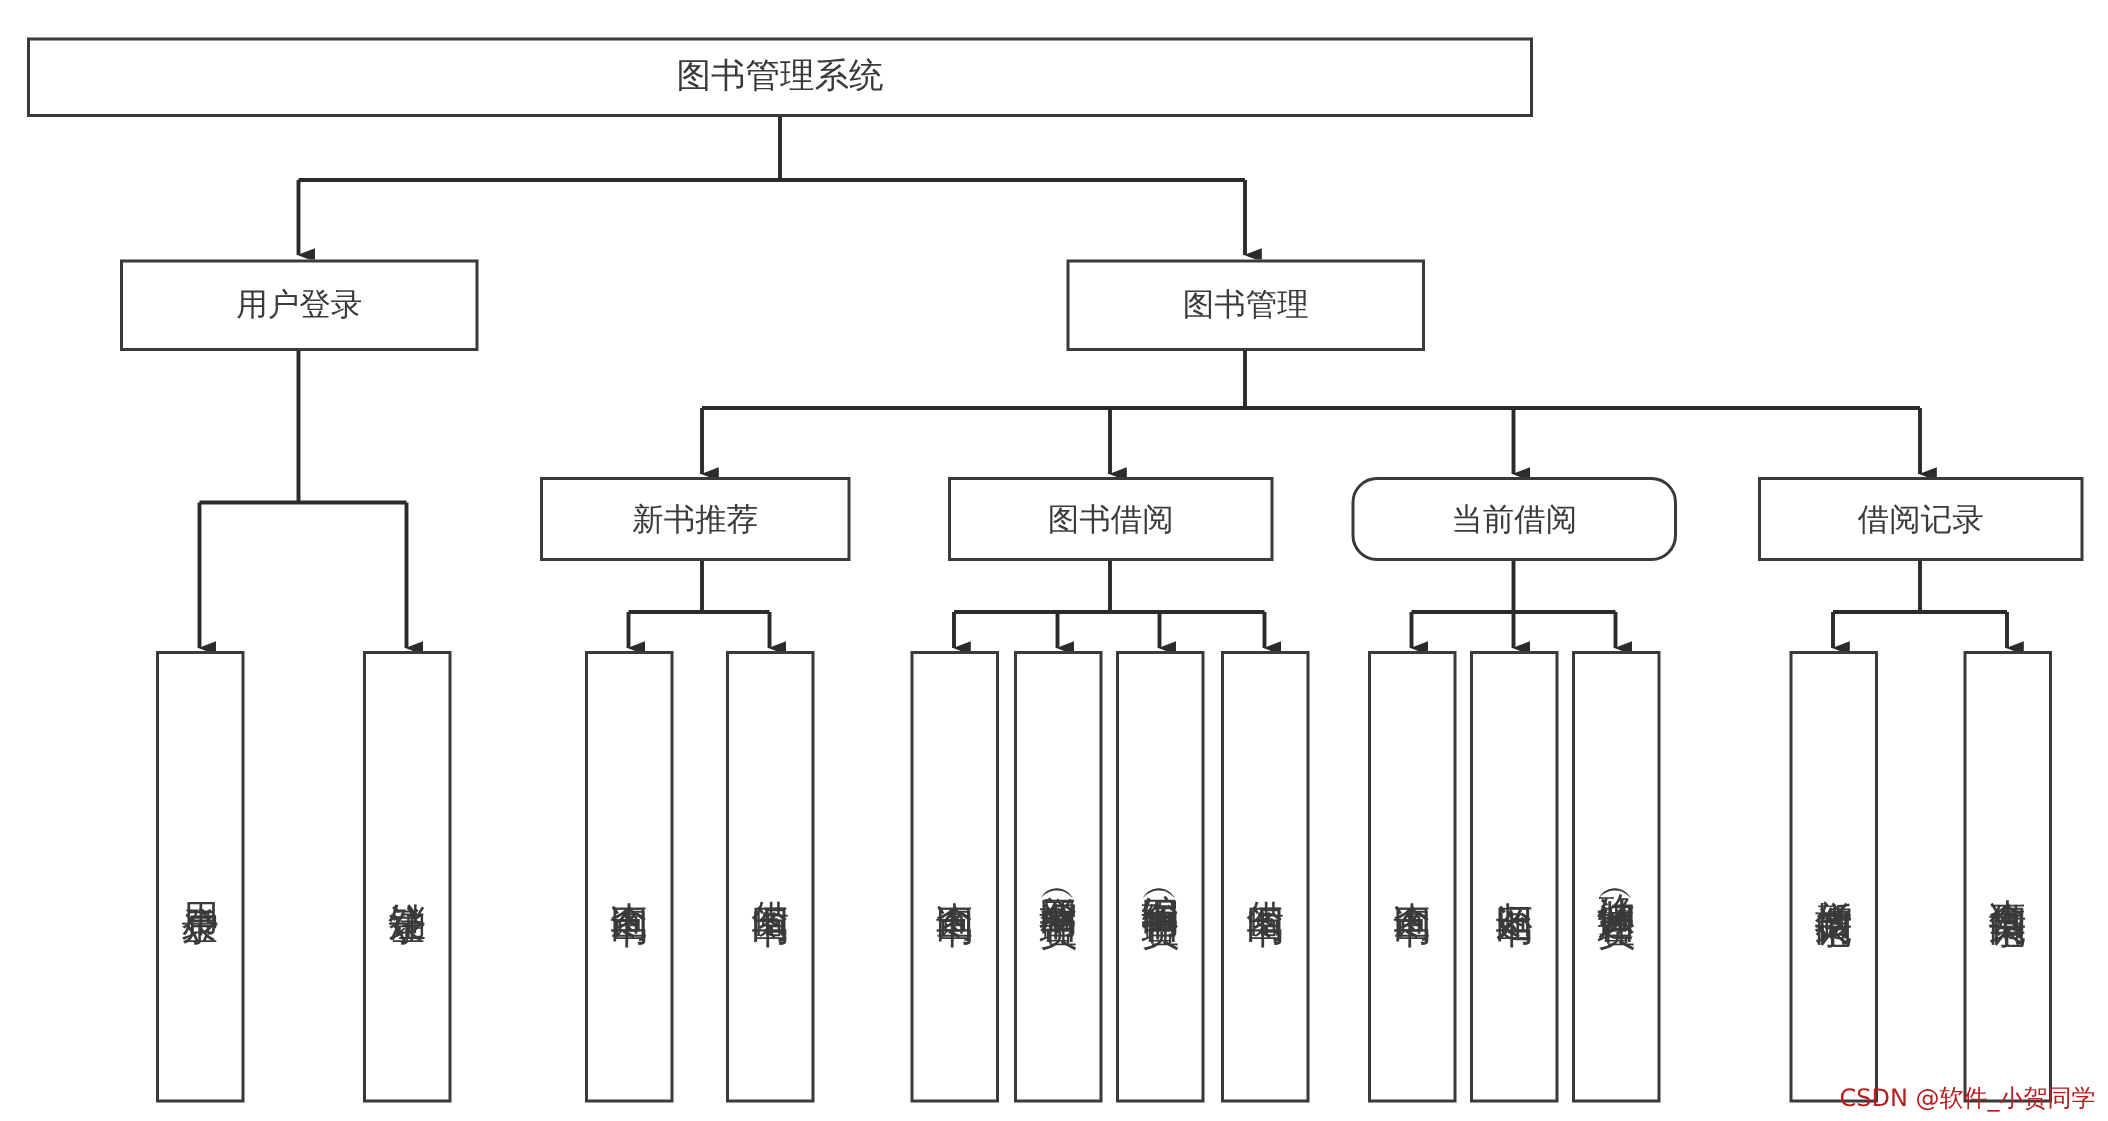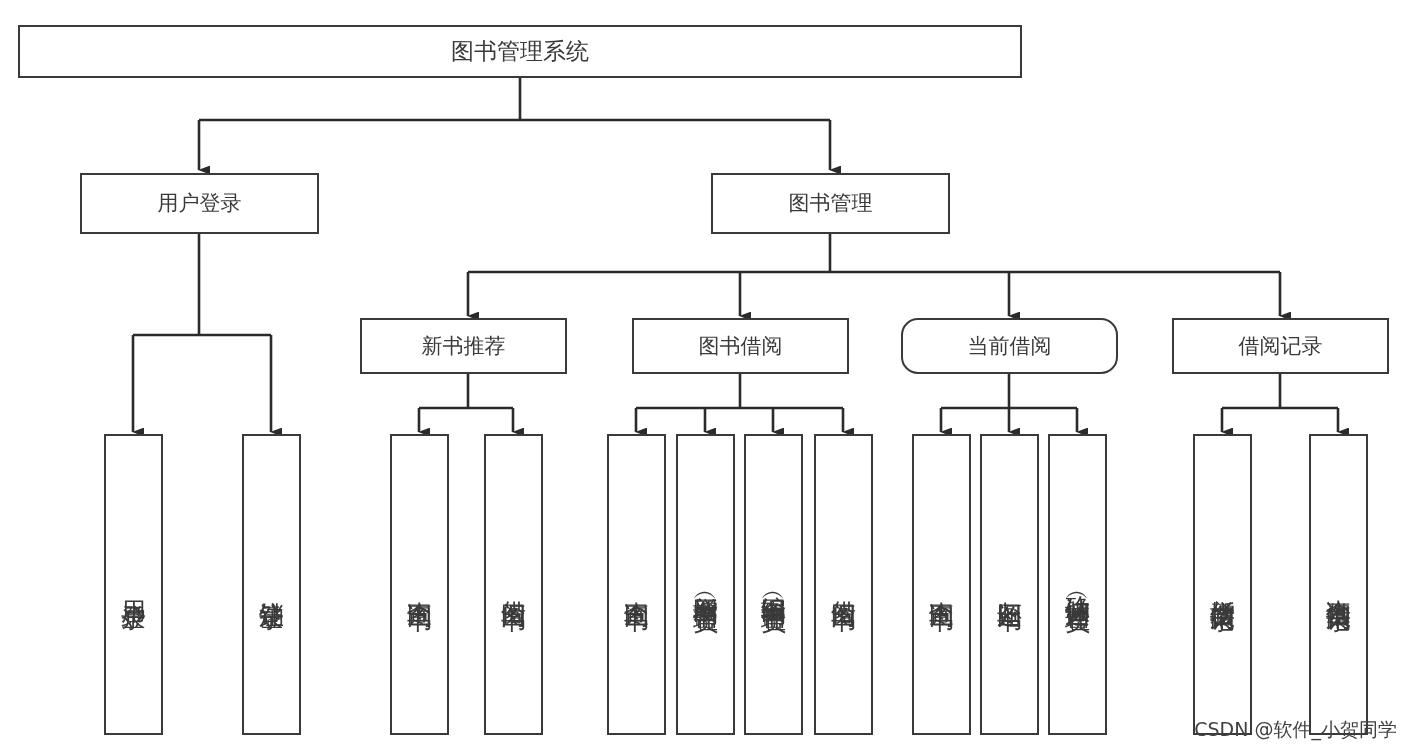--- a/index.html
+++ b/index.html
@@ -50,22 +50,22 @@
     writing-mode: vertical-rl;
     text-orientation: upright;
     font-size: 25px;
     letter-spacing: 2px;
     line-height: 1;
   }
   .watermark {
     position: absolute;
     right: 8px;
     bottom: 4px;
-    color: #404040;
-    font-size: 19px;
+    color: #b91c1c;
+    font-size: 16px;
     font-family: "DejaVu Sans", "Liberation Sans", sans-serif;
     white-space: nowrap;
     user-select: none;
   }
 </style>
 </head>
 <body>
 
 <div id="diagram-root">
 

